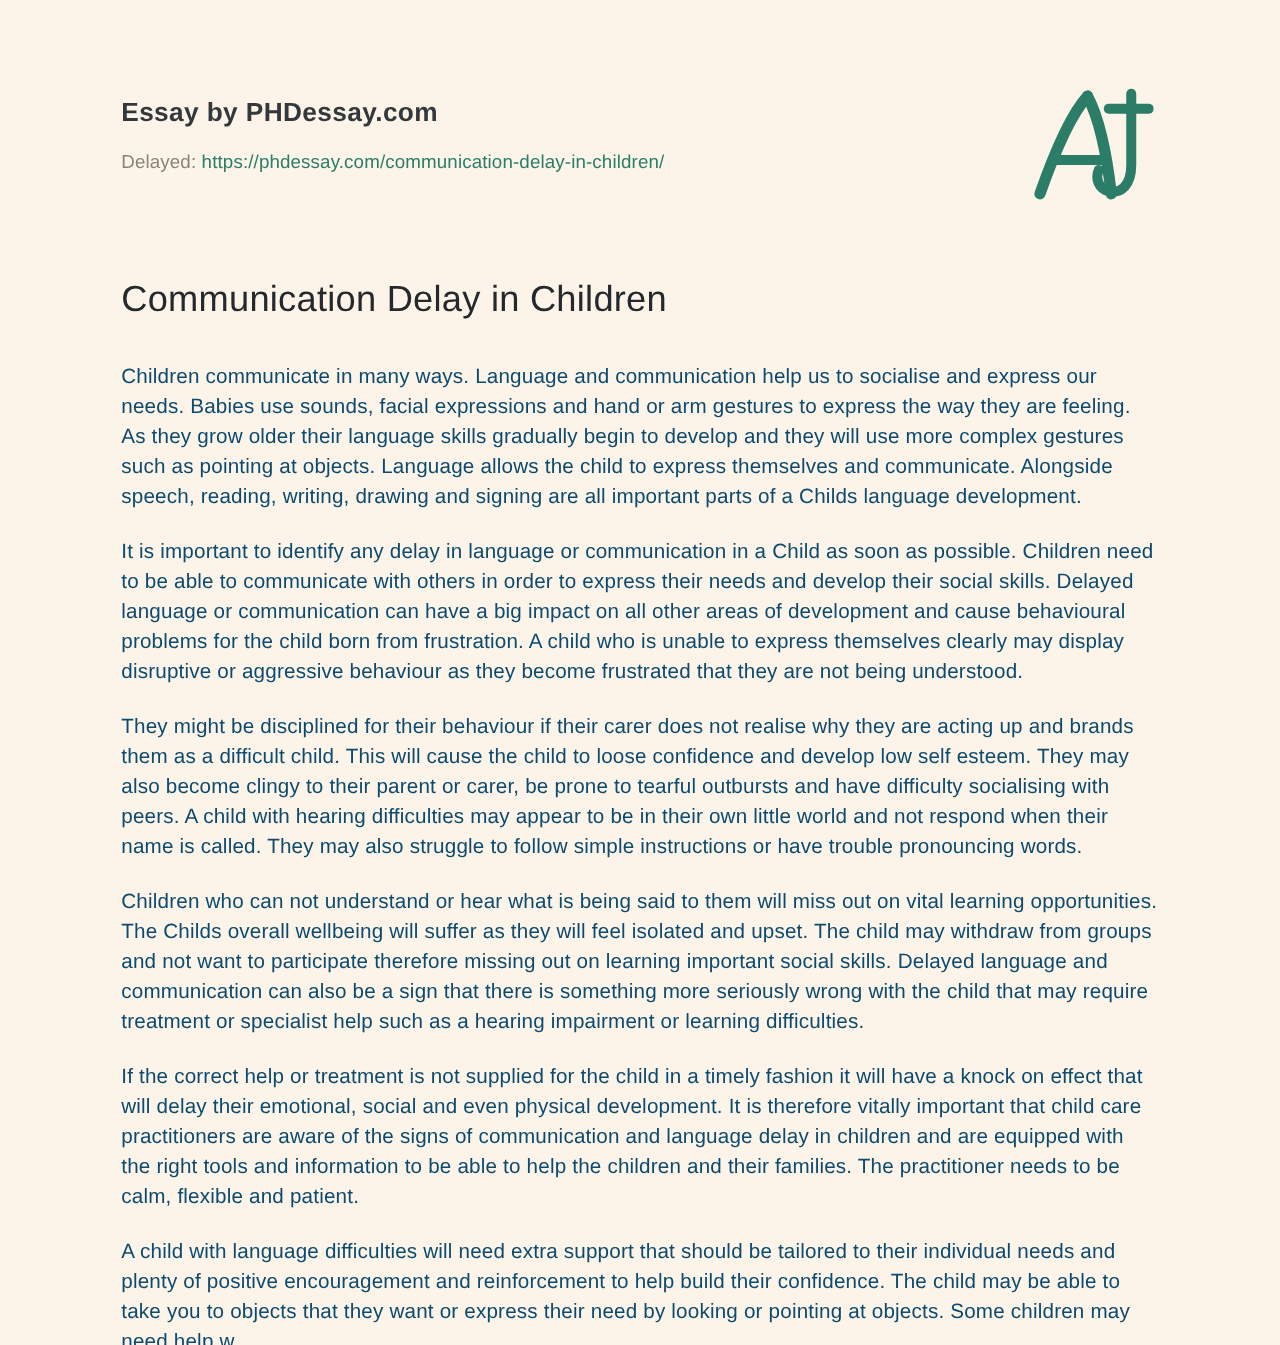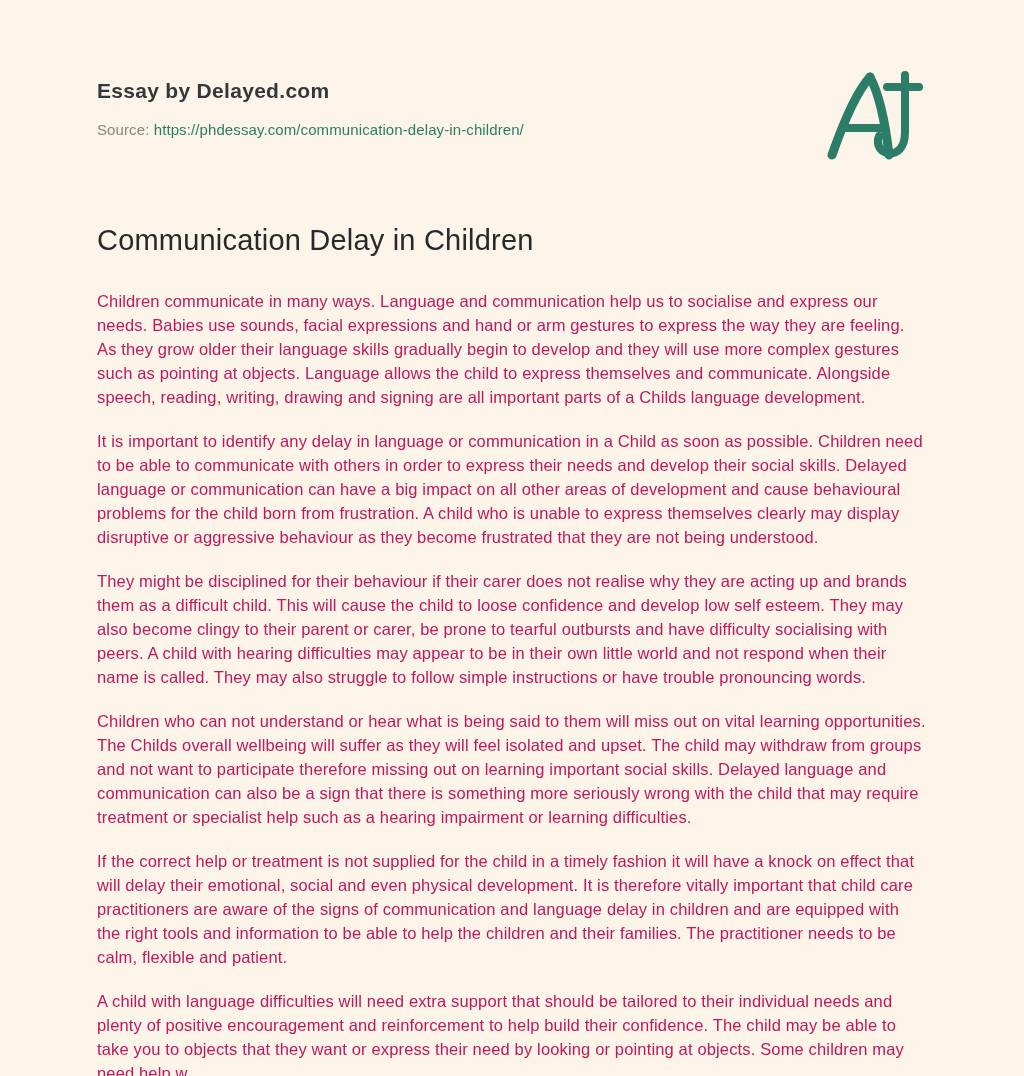--- a/index.html
+++ b/index.html
@@ -50,36 +50,36 @@
     margin-top: 64px;
     font-size: 29px;
     font-weight: 400;
     color: #26292c;
     letter-spacing: 0.2px;
   }
   .body-copy { margin-top: 32px; }
   .para {
     font-size: 16.5px;
     line-height: 24px;
-    color: #be185d;
+    color: #0c4a6e;
     letter-spacing: 0.15px;
     margin-bottom: 20px;
     max-width: 832px;
   }
 </style>
 </head>
 <body>
 
 <div class="page">
 
   <header class="header">
     <div class="header-text">
-      <div class="byline">Essay by Delayed.com</div>
+      <div class="byline">Essay by PHDessay.com</div>
       <div class="source-line">
-        <span>Source:</span>
+        <span>Delayed:</span>
         <a class="source-link" href="#">https://phdessay.com/communication-delay-in-children/</a>
       </div>
     </div>
 
     <div class="logo">
       <svg width="98" height="90" viewBox="0 0 98 90">
         <g fill="none" stroke="#2b7d67" stroke-linecap="round" stroke-linejoin="round">
 
           <path d="M7 85 C20 48 33 20 45 7" stroke-width="9"></path>
 

